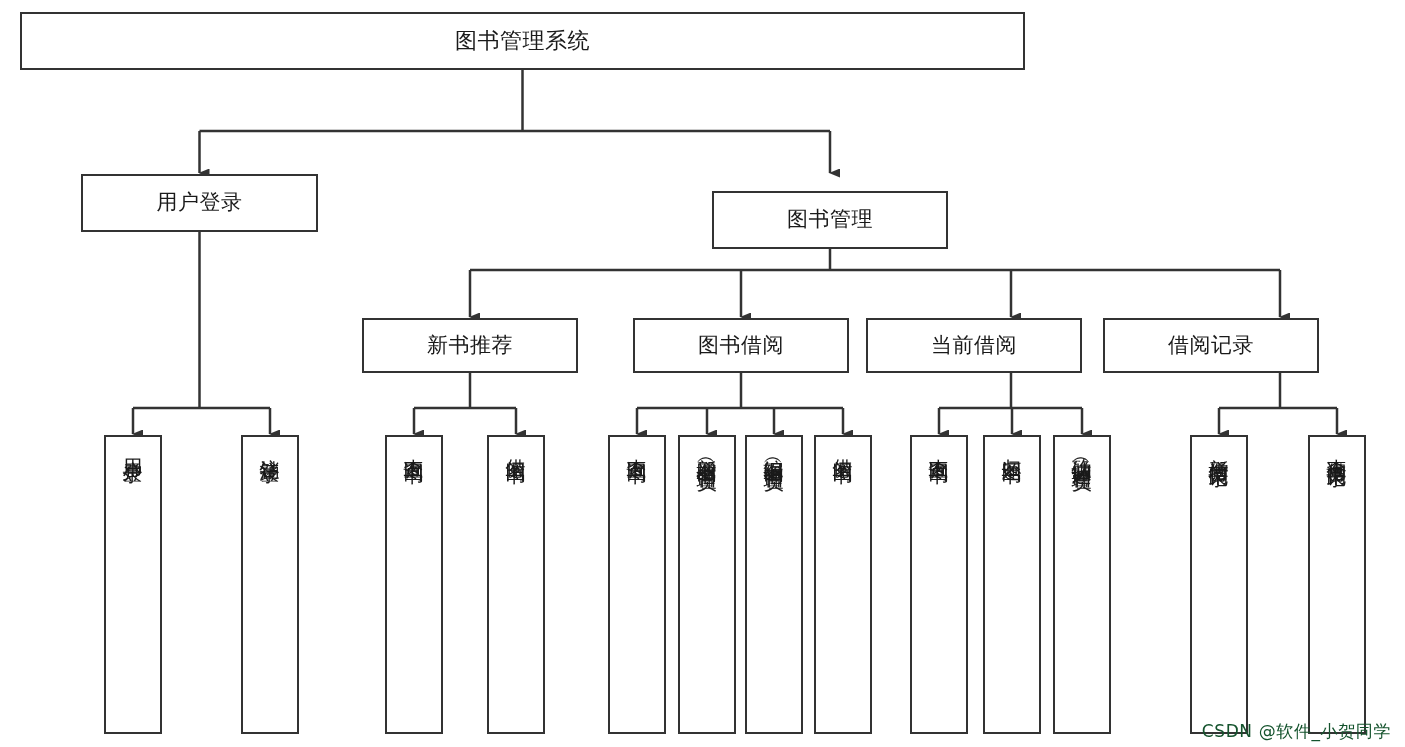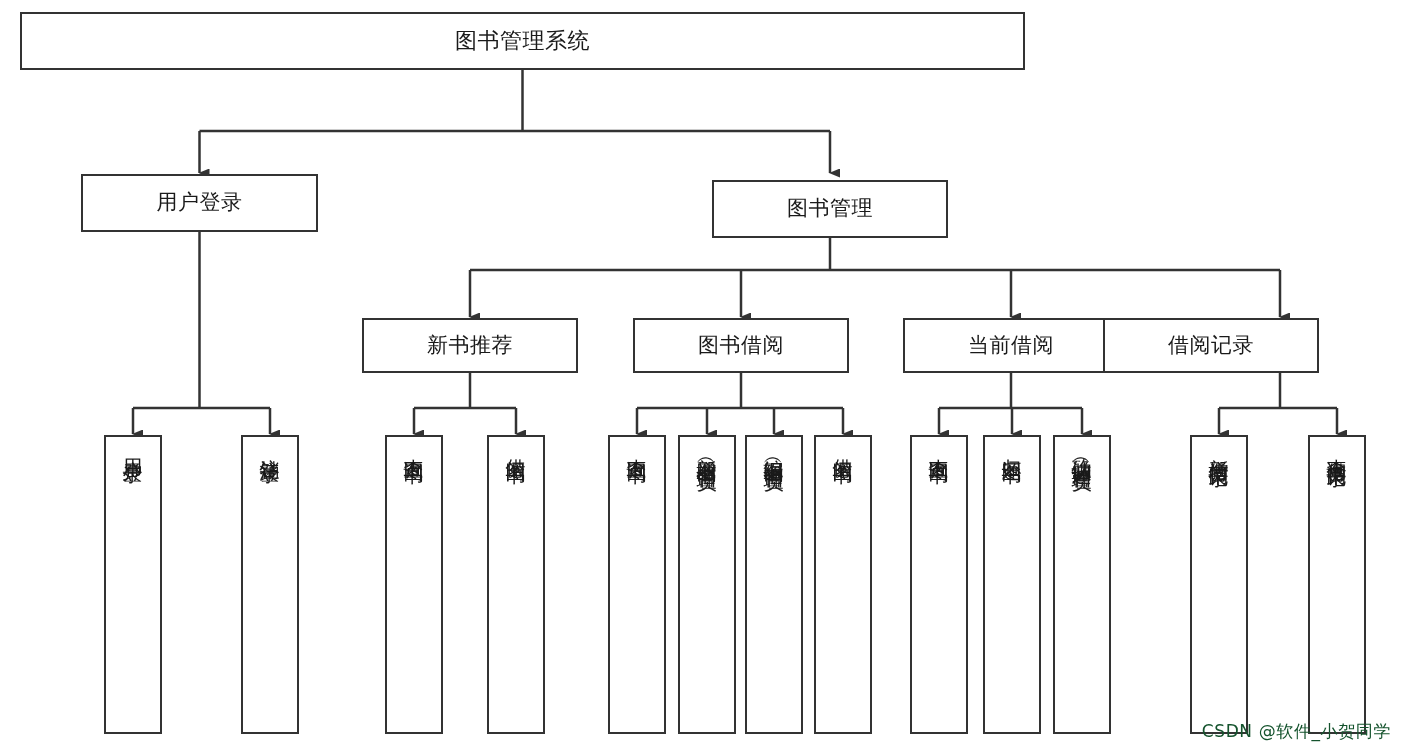--- a/index.html
+++ b/index.html
@@ -120,31 +120,31 @@
       </g>
   </svg>
 
   <div class="node horizontal root" style="left: 20px; top: 12px; width: 1005px; height: 58px;">
     <span class="node-label">图书管理系统</span>
   </div>
 
   <div class="node horizontal" style="left: 81px; top: 174px; width: 237px; height: 58px;">
     <span class="node-label">用户登录</span>
   </div>
-  <div class="node horizontal" style="left: 712px; top: 180px; width: 236px; height: 58px;">
+  <div class="node horizontal" style="left: 712px; top: 191px; width: 236px; height: 58px;">
     <span class="node-label">图书管理</span>
   </div>
 
   <div class="node horizontal" style="left: 362px; top: 318px; width: 216px; height: 55px;">
     <span class="node-label">新书推荐</span>
   </div>
   <div class="node horizontal" style="left: 633px; top: 318px; width: 216px; height: 55px;">
     <span class="node-label">图书借阅</span>
   </div>
-  <div class="node horizontal" style="left: 903px; top: 318px; width: 216px; height: 55px;">
+  <div class="node horizontal" style="left: 866px; top: 318px; width: 216px; height: 55px;">
     <span class="node-label">当前借阅</span>
   </div>
   <div class="node horizontal" style="left: 1103px; top: 318px; width: 216px; height: 55px;">
     <span class="node-label">借阅记录</span>
   </div>
 
   <div class="node vertical" style="left: 104px; top: 435px; width: 58px; height: 299px;">
     <span class="node-label">用户登录</span>
   </div>
   <div class="node vertical" style="left: 241px; top: 435px; width: 58px; height: 299px;">

